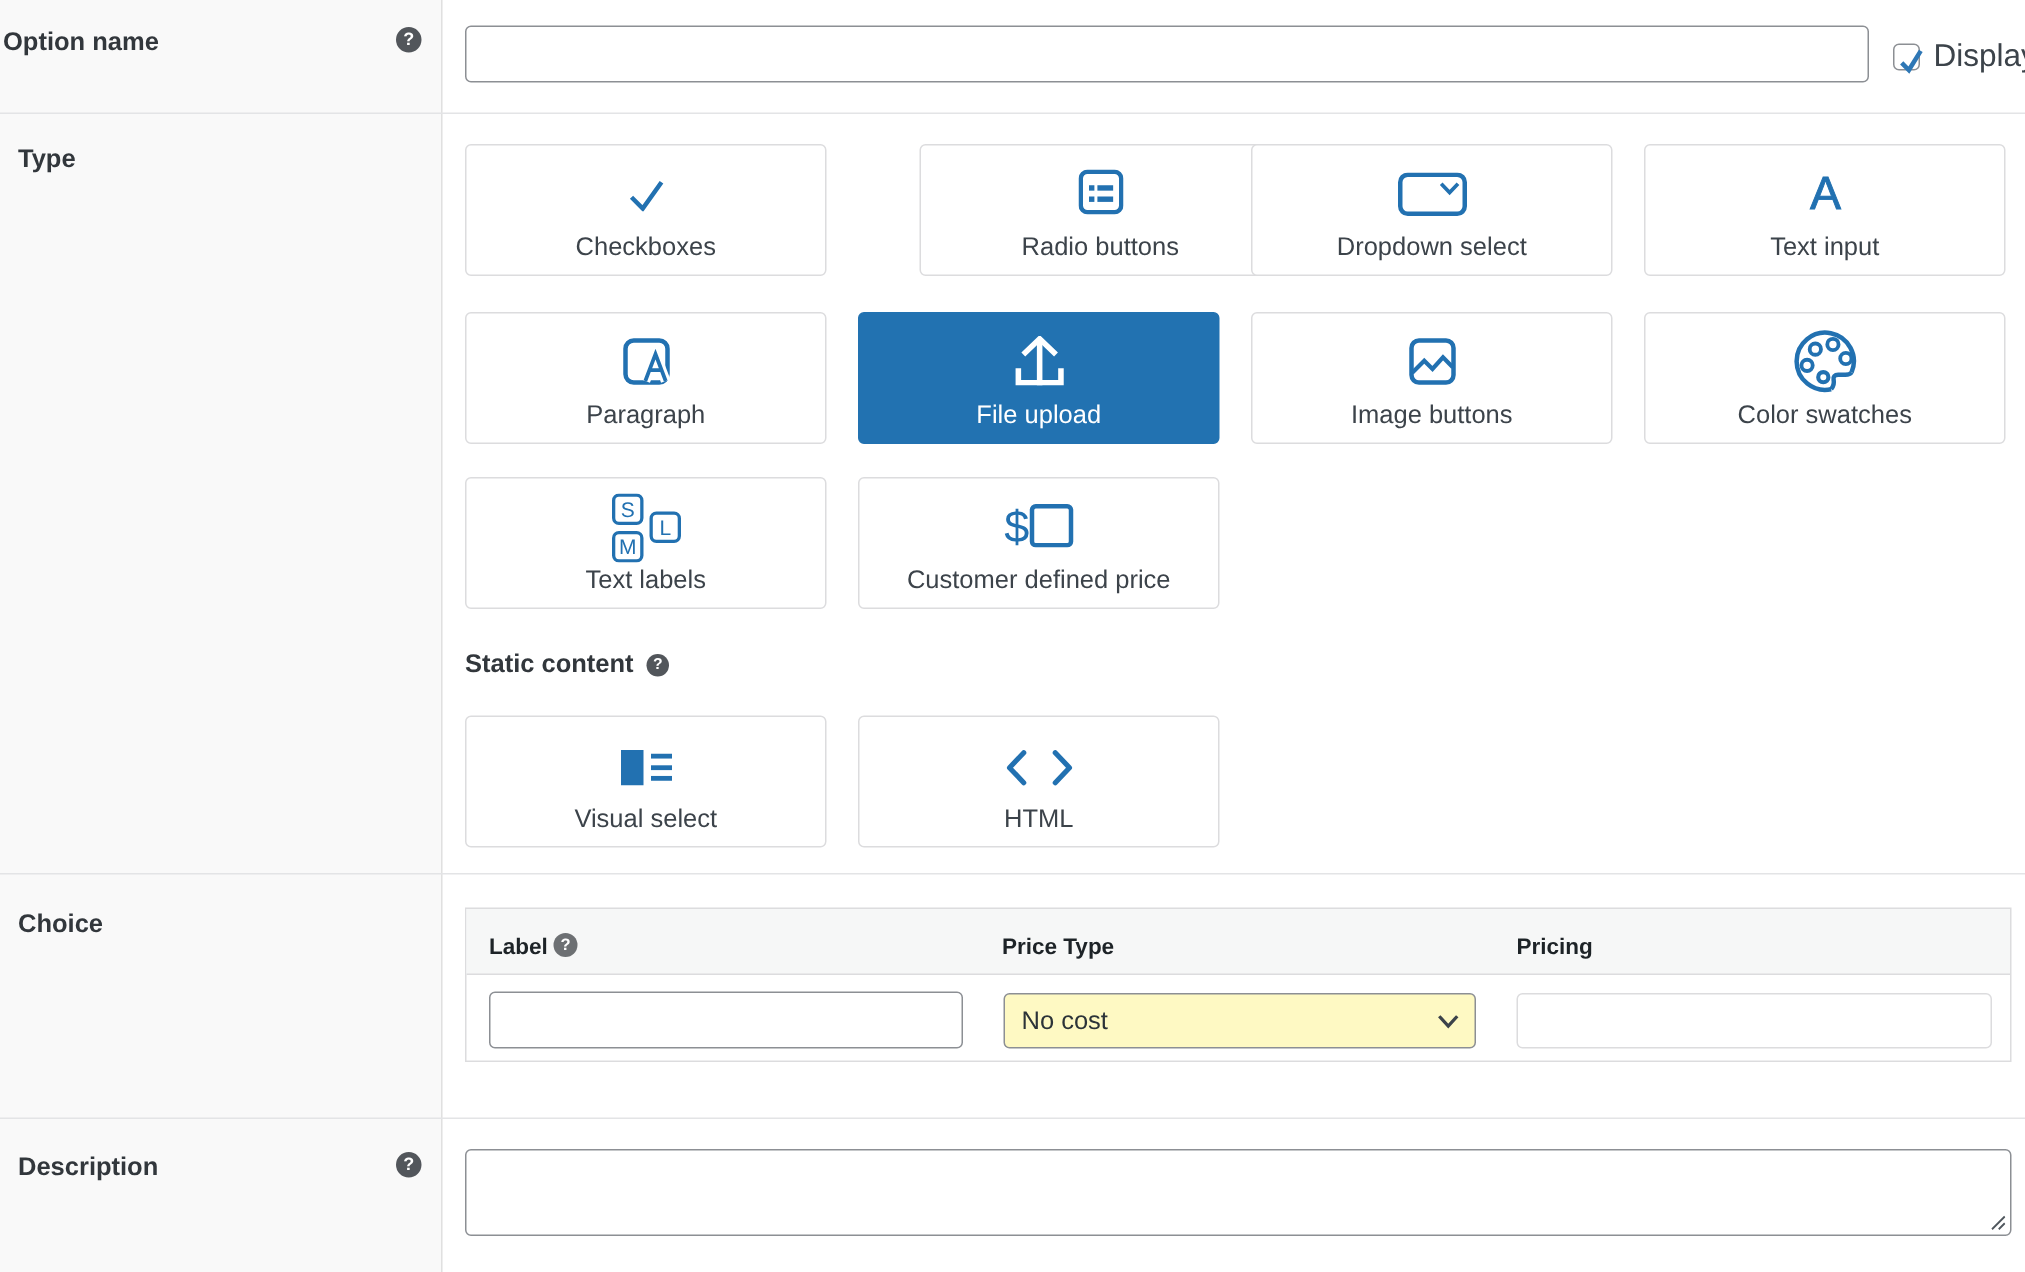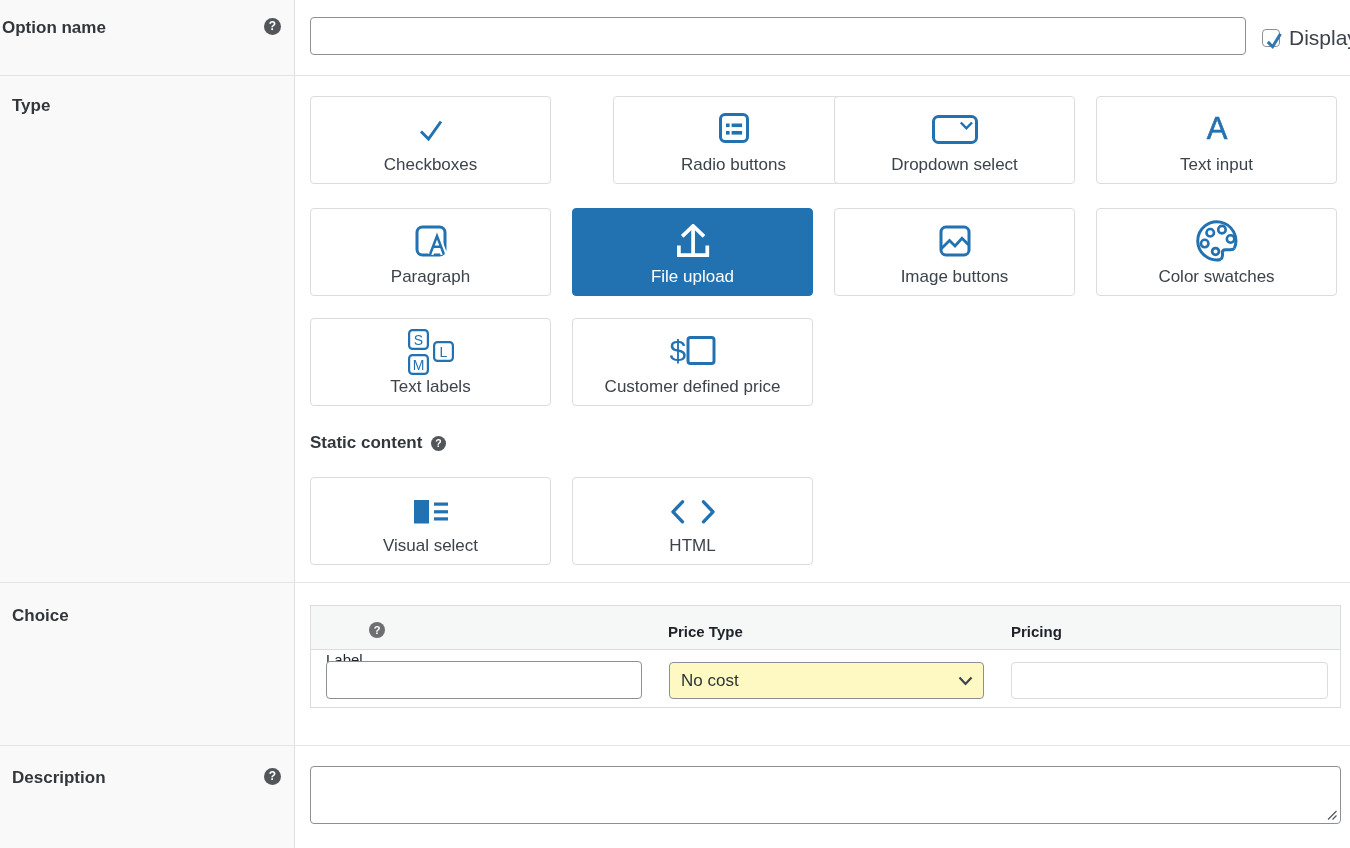--- a/index.html
+++ b/index.html
@@ -143,21 +143,21 @@
   <div class="tbtn" style="left:572px; top:477px;">
     <svg class="icon" style="top:22px;" width="46" height="24" viewBox="0 0 46 24">
       <path d="M12.5 1.8 L3 11.8 L12.5 21.8" fill="none" stroke="#2271b1" stroke-width="3.4" stroke-linecap="round" stroke-linejoin="round"></path>
       <path d="M33.5 1.8 L43 11.8 L33.5 21.8" fill="none" stroke="#2271b1" stroke-width="3.4" stroke-linecap="round" stroke-linejoin="round"></path>
     </svg>
     <div class="lbl">HTML</div>
   </div>
 
   <div class="abs" style="left:310px; top:605px; width:1031px; height:103px; border:1px solid #dcdcde; background:#fff;">
     <div class="abs" style="left:0; top:0; width:100%; height:44px; background:#f6f7f7; border-bottom:1px solid #dcdcde;"></div>
-    <div class="abs" style="left:15px; top:17px; font-size:15px; font-weight:normal; color:#1d2327;margin-top:28px;">Label</div>
+    <div class="abs" style="left:15px; top:17px; font-size:15px; font-weight:bold; color:#1d2327;">Label</div>
     <div class="help" style="left:58px; top:16px; width:16px; height:16px; line-height:16px; font-size:11px; background:#6d7073;">?</div>
     <div class="abs" style="left:357px; top:17px; font-size:15px; font-weight:bold; color:#1d2327;">Price Type</div>
     <div class="abs" style="left:700px; top:17px; font-size:15px; font-weight:bold; color:#1d2327;">Pricing</div>
     <input class="txt" style="left: 15px; top: 55px; width: 316px; height: 38px;">
     <div class="abs" style="left:358px; top:56px; width:315px; height:37px; border:1px solid #8c8f94; border-radius:4px; background:#fef9c3;">
       <div class="abs" style="left:11px; top:8px; font-size:17px; color:#2c3338;">No cost</div>
       <svg class="abs" style="right:10px; top:12px;" width="15" height="12" viewBox="0 0 15 12">
           <path d="M1.5 2.5 L7.5 9 L13.5 2.5" fill="none" stroke="#3c434a" stroke-width="2.2"></path>
         </svg>
     </div>

